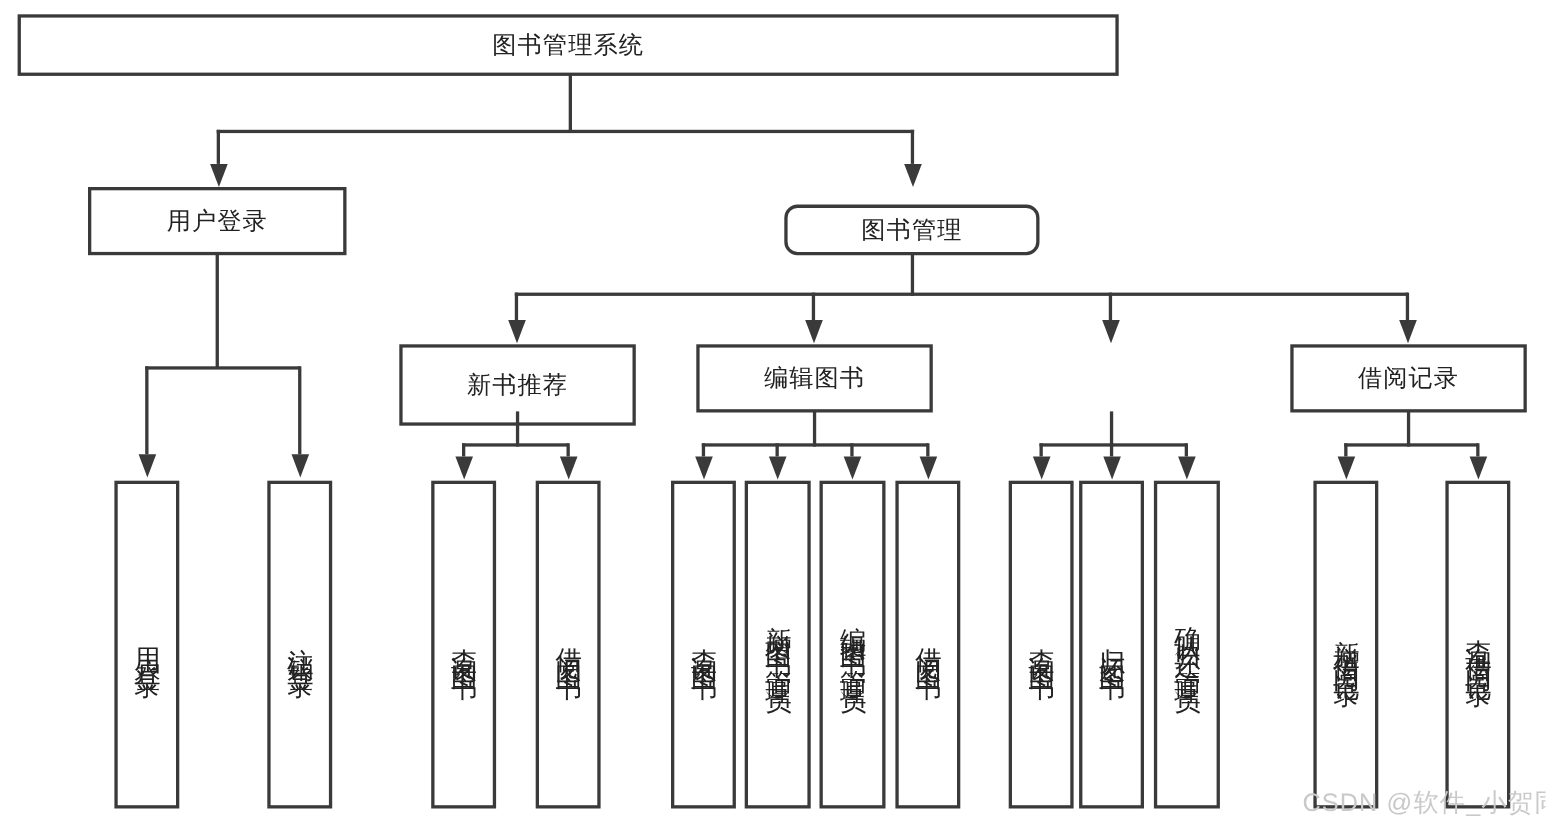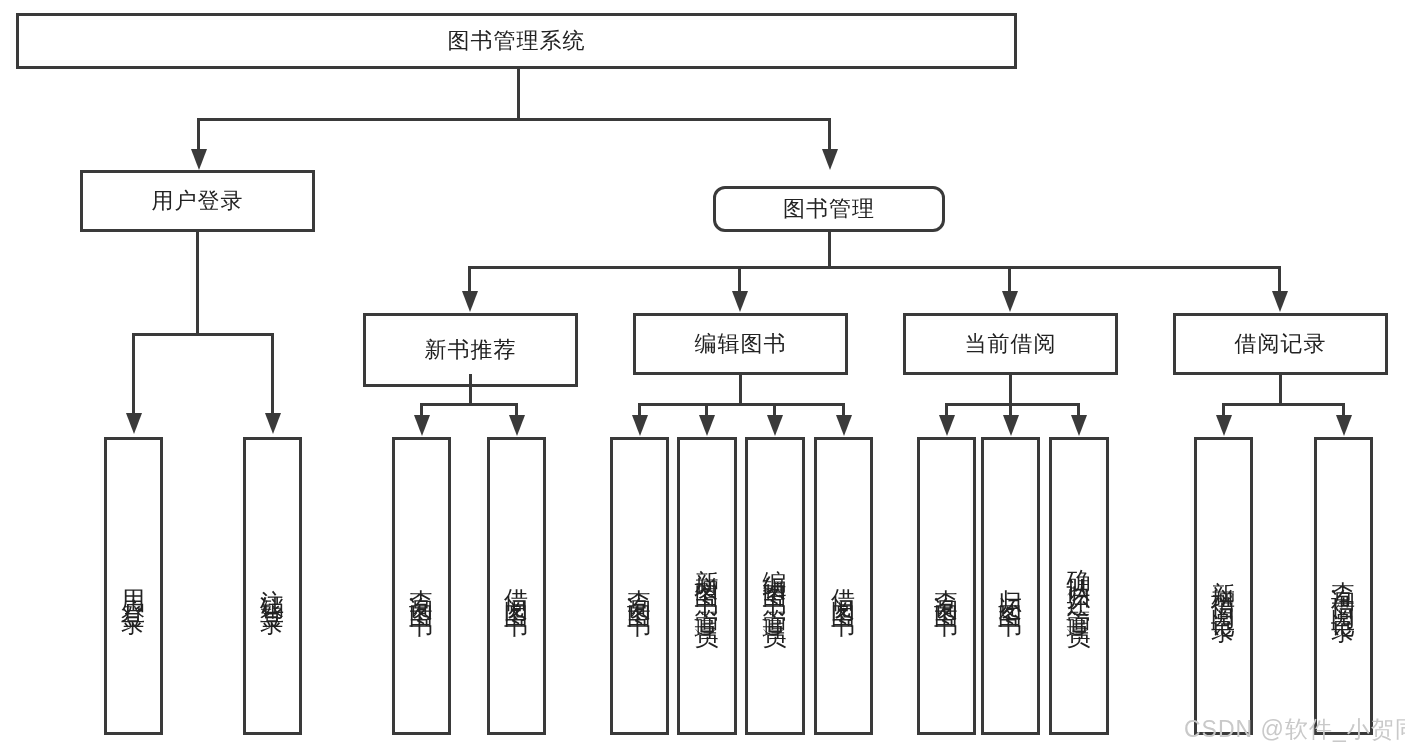--- a/index.html
+++ b/index.html
@@ -63,23 +63,20 @@
   <div class="arrow" style="left:468px; top:266px; height:25px;"></div>
   <div class="arrow" style="left:738px; top:266px; height:25px;"></div>
   <div class="arrow" style="left:1008px; top:266px; height:25px;"></div>
   <div class="arrow" style="left:1278px; top:266px; height:25px;"></div>
 
   <div class="node" style="left:363px; top:313px; width:215px; height:74px;">
     <span class="htext">新书推荐</span>
   </div>
   <div class="node" style="left:633px; top:313px; width:215px; height:62px;">
     <span class="htext">编辑图书</span>
-  </div>
-  <div class="node" style="left:903px; top:313px; width:215px; height:62px;">
-    <span class="htext">当前借阅</span>
   </div>
   <div class="node" style="left:1173px; top:313px; width:215px; height:62px;">
     <span class="htext">借阅记录</span>
   </div>
 
   <div class="vl" style="left:469px; top:374px; height:32px;"></div>
   <div class="hl" style="left:420px; top:403px; width:97px;"></div>
   <div class="arrow" style="left:420px; top:403px; height:12px;"></div>
   <div class="arrow" style="left:515px; top:403px; height:12px;"></div>
 

